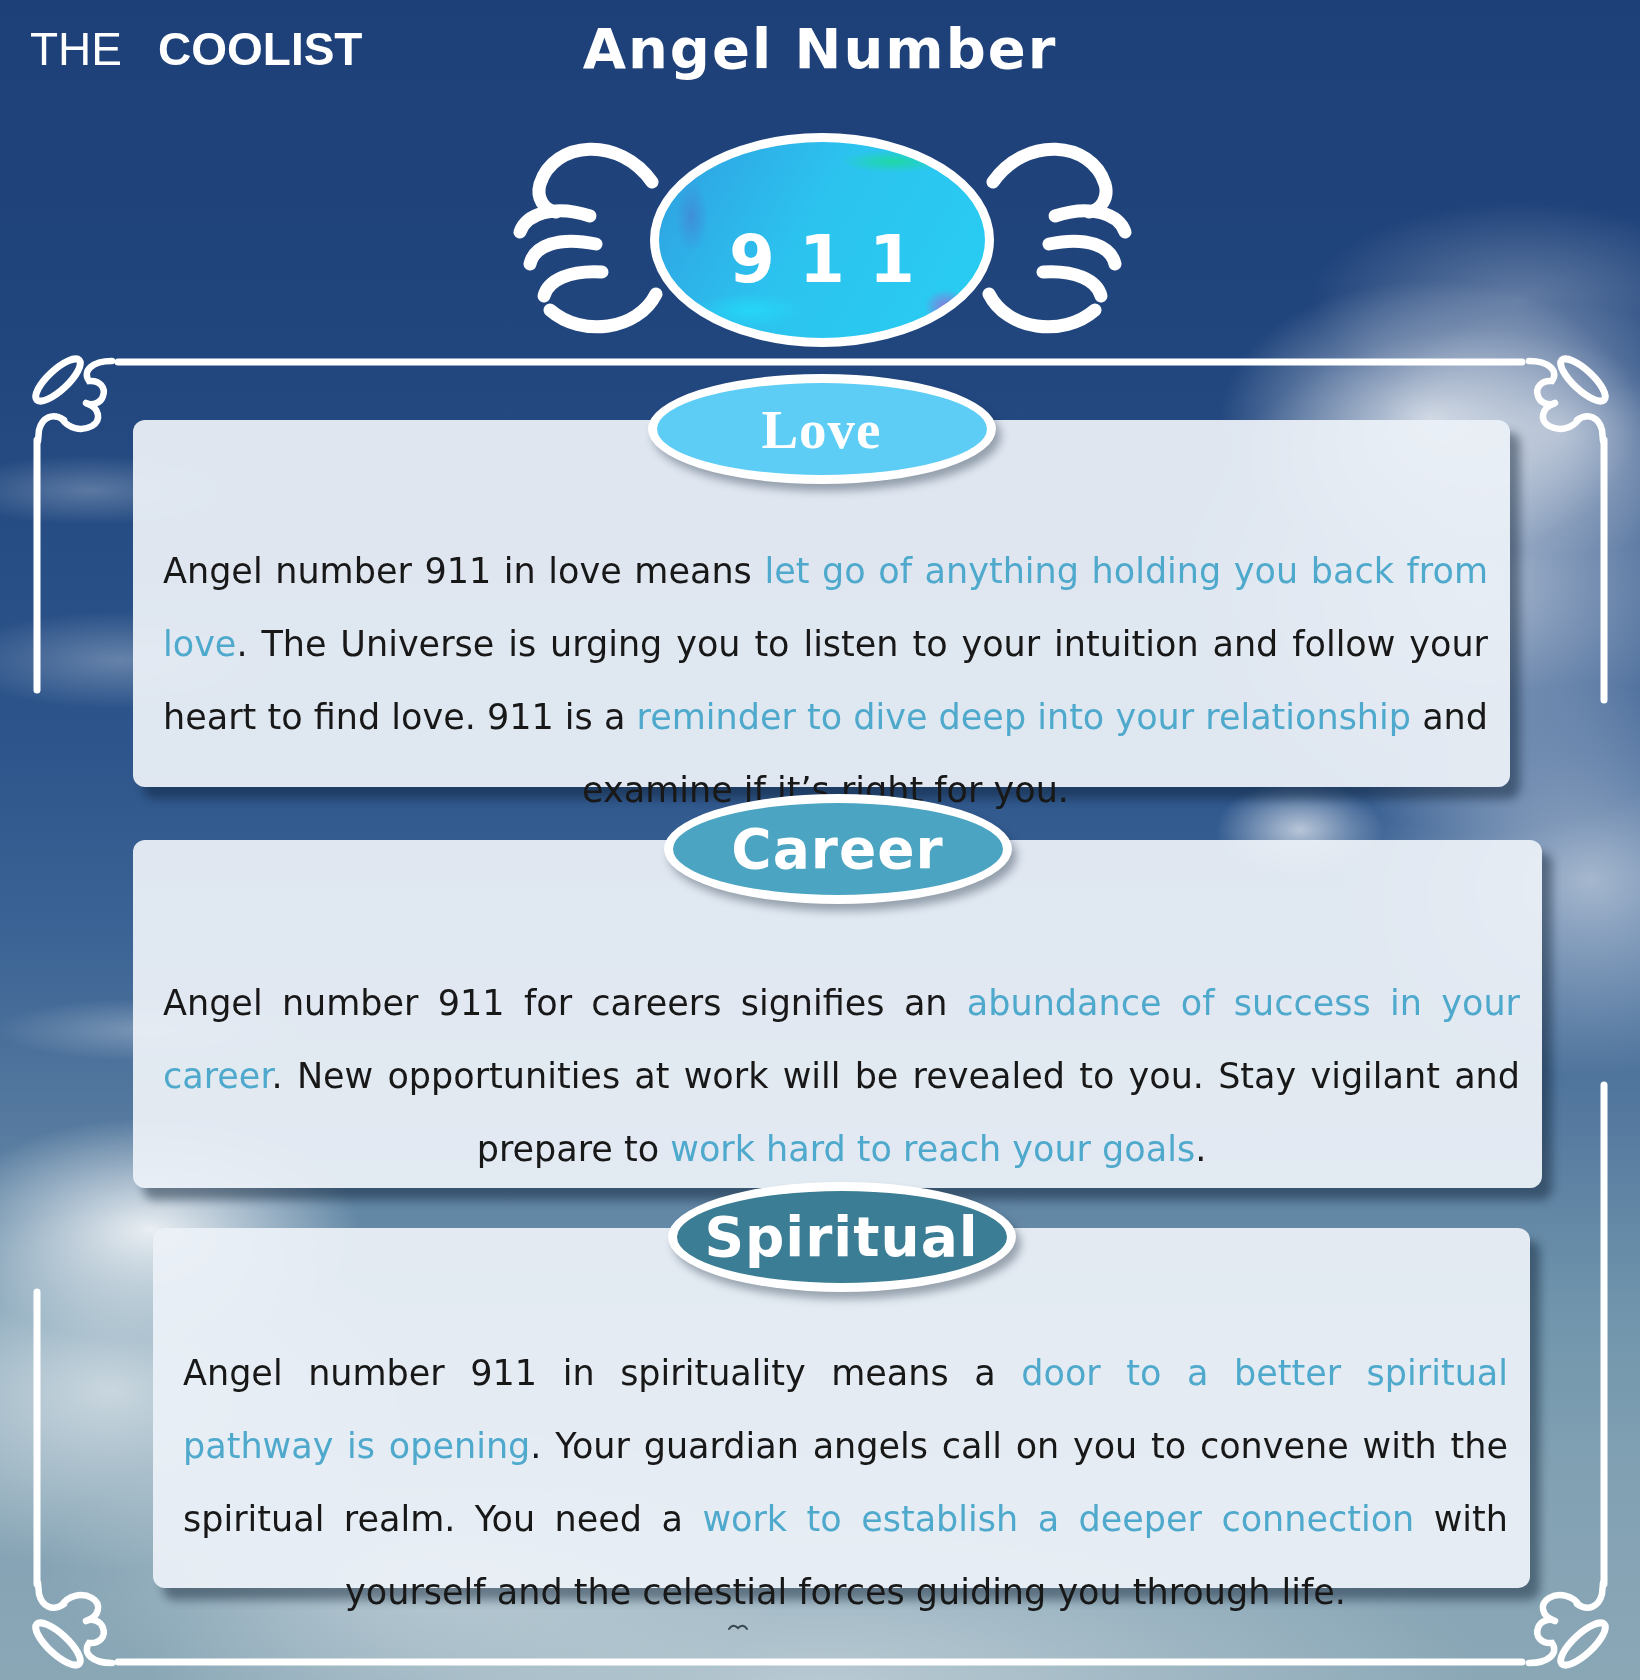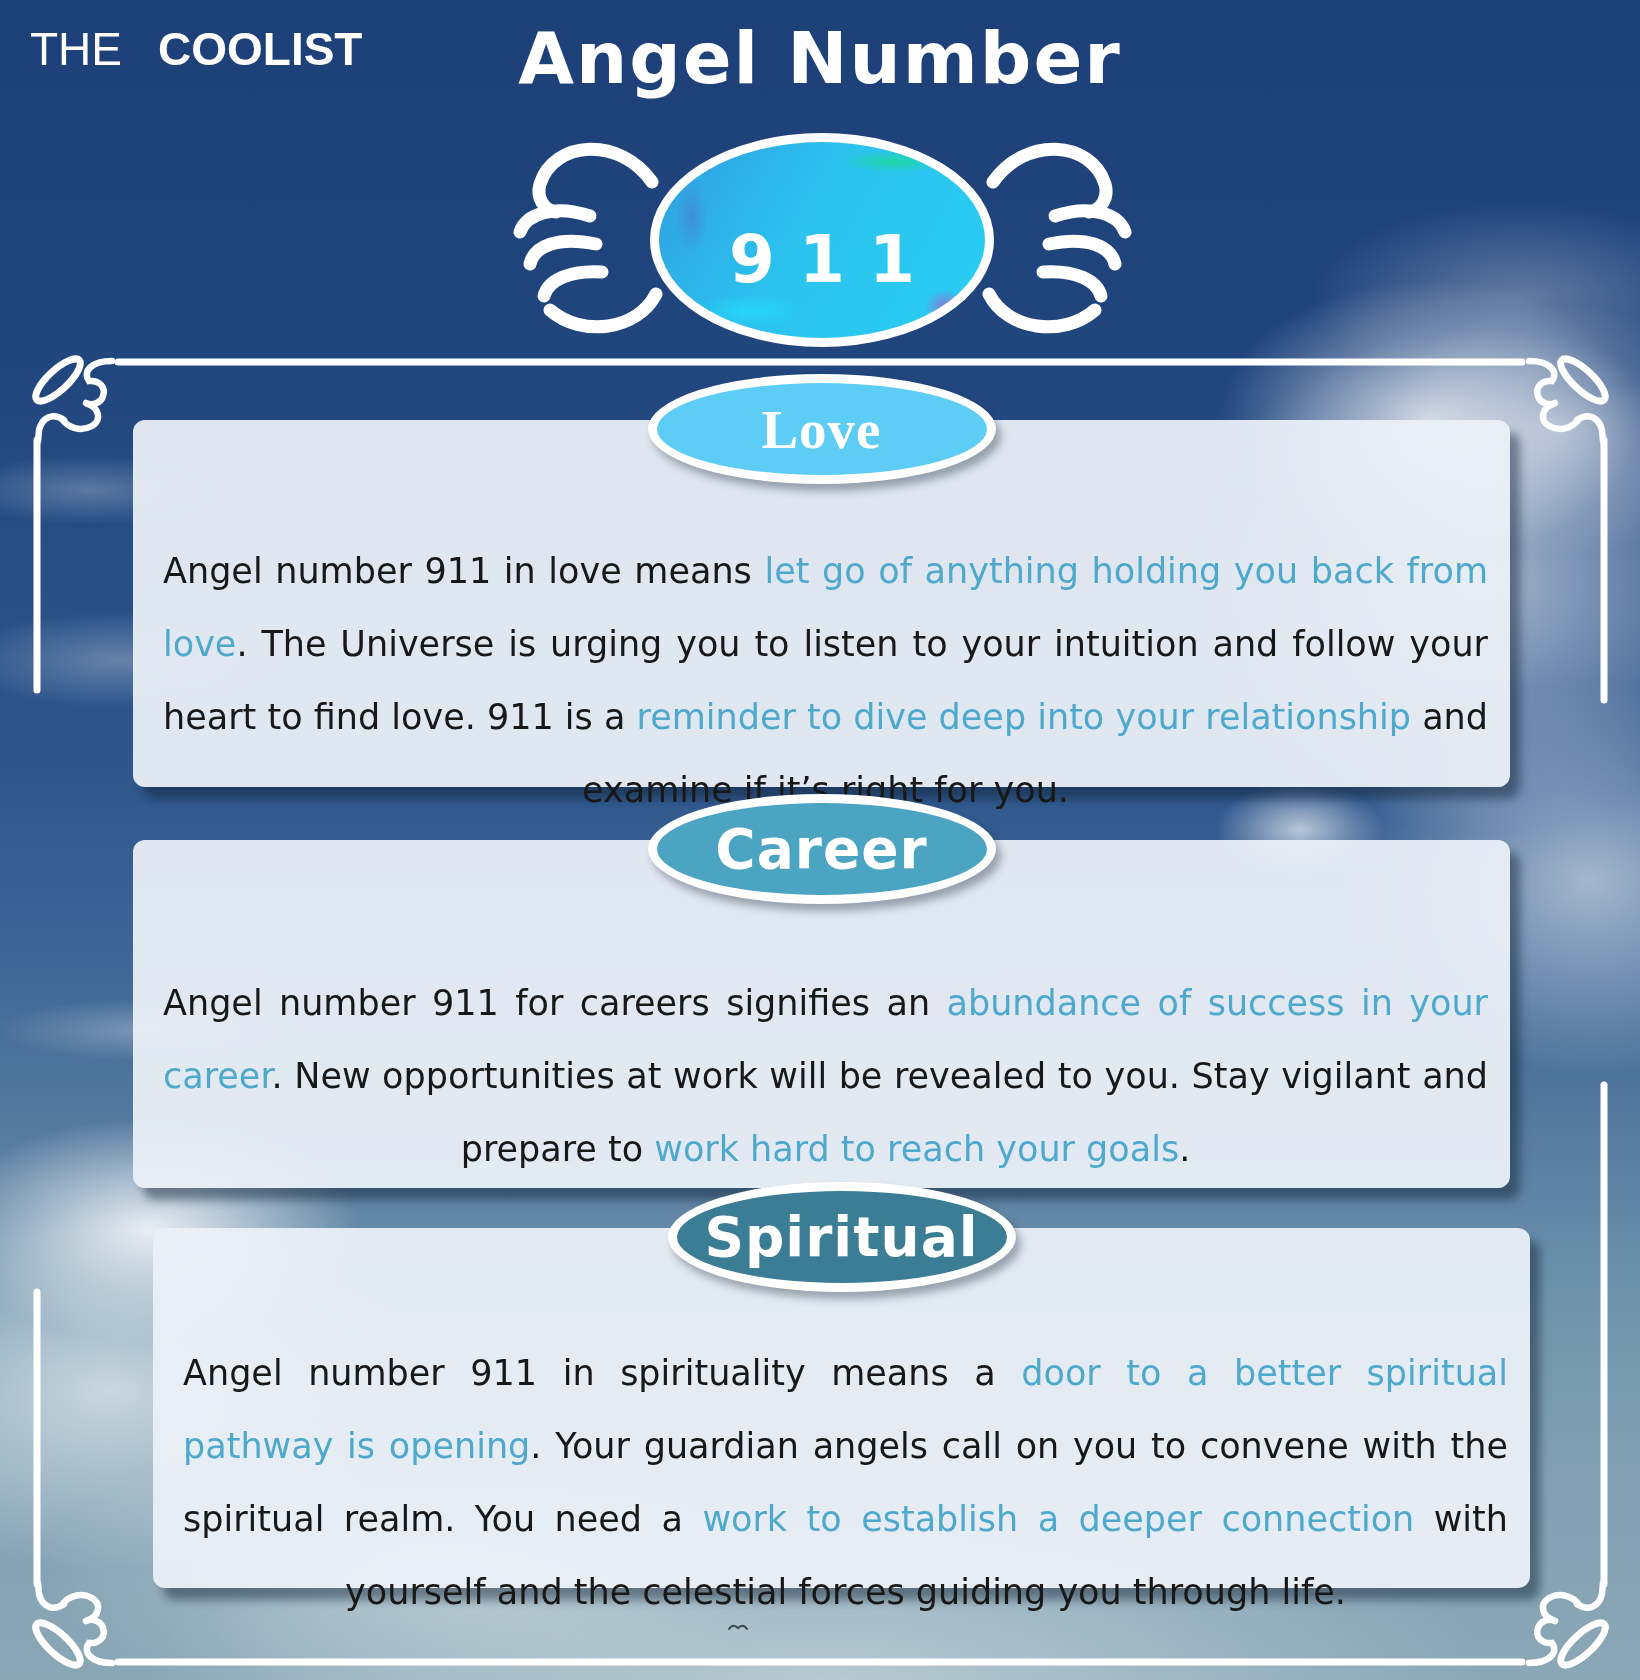--- a/index.html
+++ b/index.html
@@ -28,42 +28,42 @@
 
   
   #frame{position:absolute;inset:0;z-index:1;}
   #frame path,#frame ellipse,#frame line{fill:none;stroke:#fff;}
 
   
   #brand{position:absolute;top:22px;left:30px;z-index:6;color:#fff;
          font-family:"Liberation Sans",sans-serif;font-size:46px;letter-spacing:0;}
   #brand .thin{font-weight:400;} #brand .bold{font-weight:800;margin-left:36px;}
   #title{position:absolute;top:16px;left:0;right:0;z-index:5;text-align:center;
-         color:#fff;font-size:72px;font-weight:800;letter-spacing:2px;}
+         color:#fff;font-size:56px;font-weight:800;letter-spacing:2px;}
 
   
   #wings{position:absolute;left:490px;top:132px;z-index:3;}
   #number-oval{position:absolute;left:650px;top:133px;width:344px;height:214px;
     box-sizing:border-box;border:9px solid #fff;border-radius:50%;z-index:4;
     display:flex;align-items:center;justify-content:center;
     background:
       radial-gradient(closest-side at 72% 10%, #1fd8a6 0%, rgba(31,216,166,0) 58%),
       radial-gradient(closest-side at 88% 84%, #8a79d8 0%, rgba(138,121,216,0) 55%),
       radial-gradient(closest-side at 10% 38%, #3f8fd8 0%, rgba(63,143,216,0) 50%),
       radial-gradient(closest-side at 28% 86%, #25d6f7 0%, rgba(37,214,247,0) 62%),
       linear-gradient(120deg,#2f9fe0 0%,#2cc3ef 45%,#28cdf2 100%);}
   #number-oval span{color:#fff;font-size:66px;font-weight:800;
     letter-spacing:24px;padding-left:24px;margin-top:38px;}
 
   
   .panel{position:absolute;left:133px;width:1377px;z-index:4;border-radius:12px;
     background:rgba(235,240,246,.94);
     box-shadow:10px 12px 10px rgba(12,28,48,.45);}
   #panel-love{top:420px;height:367px;}
-  #panel-career{top:840px;height:348px;}
+  #panel-career{top:840px;height:348px;padding-left:32px;}
   #panel-spiritual{top:1228px;height:360px;margin-left:20px;}
   .badge{position:absolute;left:50%;transform:translateX(-50%);top:-46px;
     width:330px;height:92px;box-sizing:content-box;border:9px solid #fff;border-radius:50%;
     display:flex;align-items:center;justify-content:center;
     box-shadow:5px 7px 9px rgba(12,28,48,.35);}
   .badge span{color:#fff;font-size:55px;font-weight:800;letter-spacing:1px;}
   .body{position:absolute;left:30px;right:22px;color:#181818;
     font-size:35px;line-height:73px;font-weight:500;
     text-align:justify;text-align-last:center;}
   #panel-love .body{top:80px;}

